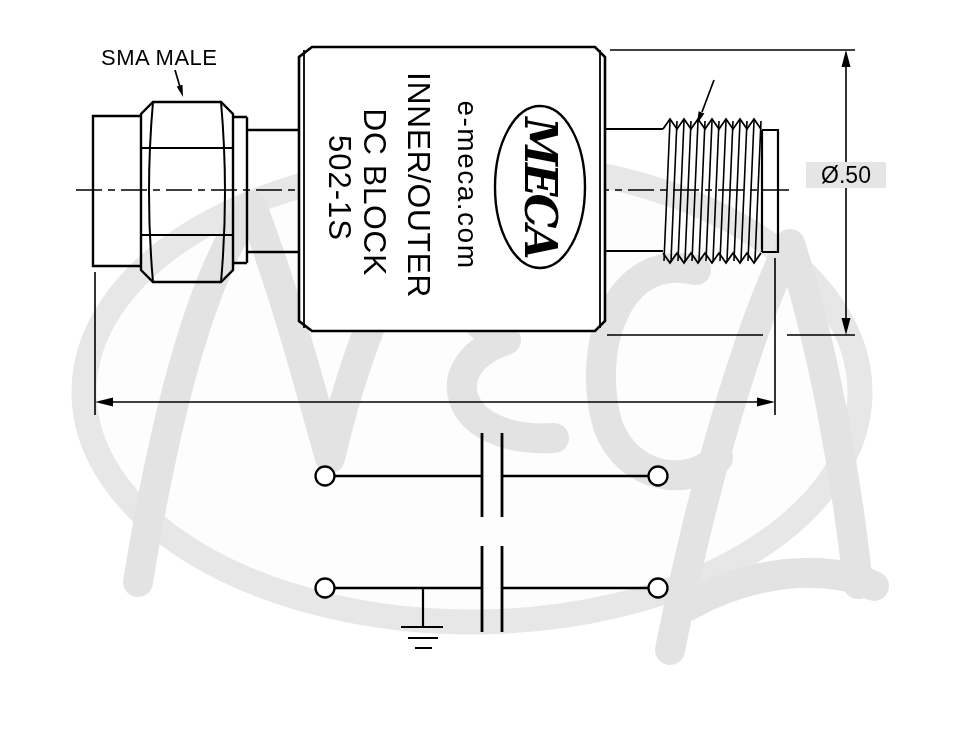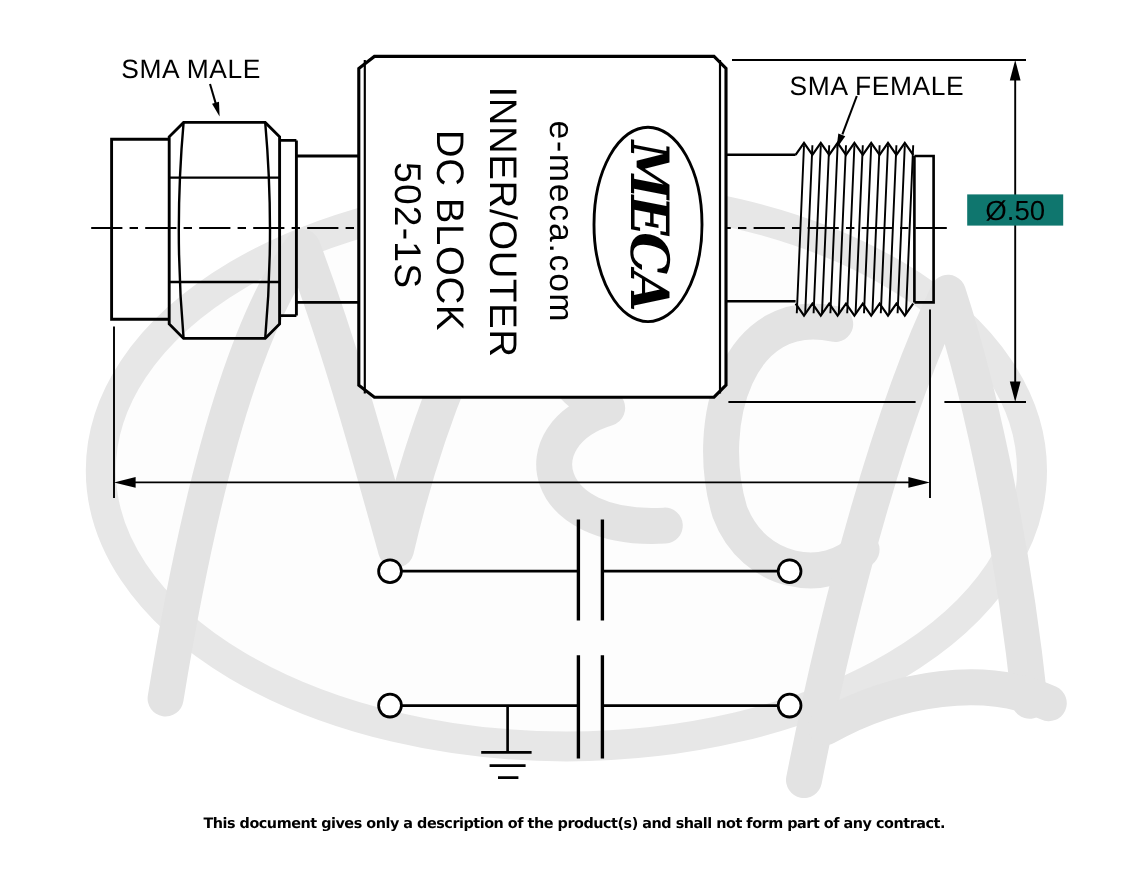--- a/index.html
+++ b/index.html
@@ -3,21 +3,21 @@
 <meta charset="utf-8">
 <style>
   html,body{margin:0;padding:0;background:#fff;}
   .page{
     position:relative;width:957px;height:740px;background:#ffffff;
     font-family:"Liberation Sans", sans-serif;color:#000;overflow:hidden;
   }
   .page svg{position:absolute;left:0;top:0;}
   .lbl{position:absolute;white-space:nowrap;color:#000;}
   .lbl.center{text-align:center;}
-  .lbl.whitebg{background:#0f766e;}
+  .lbl.whitebg{background:#e5e5e5;}
   .vtext{
     position:absolute;text-align:center;white-space:nowrap;
     transform:rotate(90deg);transform-origin:center center;color:#000;
   }
   .callout{font-size:22px;letter-spacing:0.5px;}
   .dim{font-size:21px;}
   .dim-dia{font-size:23px;}
   .mark-big{font-size:32px;letter-spacing:0.5px;}
   .mark-model{font-size:31px;letter-spacing:1px;}
   .mark-web{font-size:28px;letter-spacing:1.5px;}
@@ -106,26 +106,24 @@
       <circle cx="658" cy="588" r="9.5" fill="#ffffff"></circle>
       <path d="M335 476 H482 M502 476 H648"></path>
       <path d="M482 433 V517 M502 433 V517" stroke-width="2.8"></path>
       <path d="M335 588 H482 M502 588 H648"></path>
       <path d="M482 546 V632 M502 546 V632" stroke-width="2.8"></path>
       <path d="M423 588 V627 M401 627 H443 M408 638 H438 M415 648 H432" stroke-width="2.2"></path>
     </g>
   </svg>
 
   <div class="lbl callout" style="left:101px;top:45px;">SMA MALE</div>
-  <div class="lbl callout" style="left:658px;top:59px;">SMA FEMALE</div>
 
   <div class="lbl center whitebg dim-dia" style="left:806px;top:162px;width:80px;line-height:26px;">Ø.50</div>
 
   <div class="vtext mark-web" style="left:357px;top:170px;width:220px;height:30px;line-height:30px;">e-meca.com</div>
   <div class="vtext mark-big" style="left:279px;top:167px;width:280px;height:36px;line-height:36px;">INNER/OUTER</div>
   <div class="vtext mark-big" style="left:235px;top:174px;width:280px;height:36px;line-height:36px;">DC BLOCK</div>
   <div class="vtext mark-model" style="left:239px;top:170px;width:200px;height:36px;line-height:36px;">502-1S</div>
 
   <div class="footer">
-    <div>This document gives only a description of the product(s) and shall not form part of any contract.</div>
   </div>
 
 </div>
 
 </body></html>

